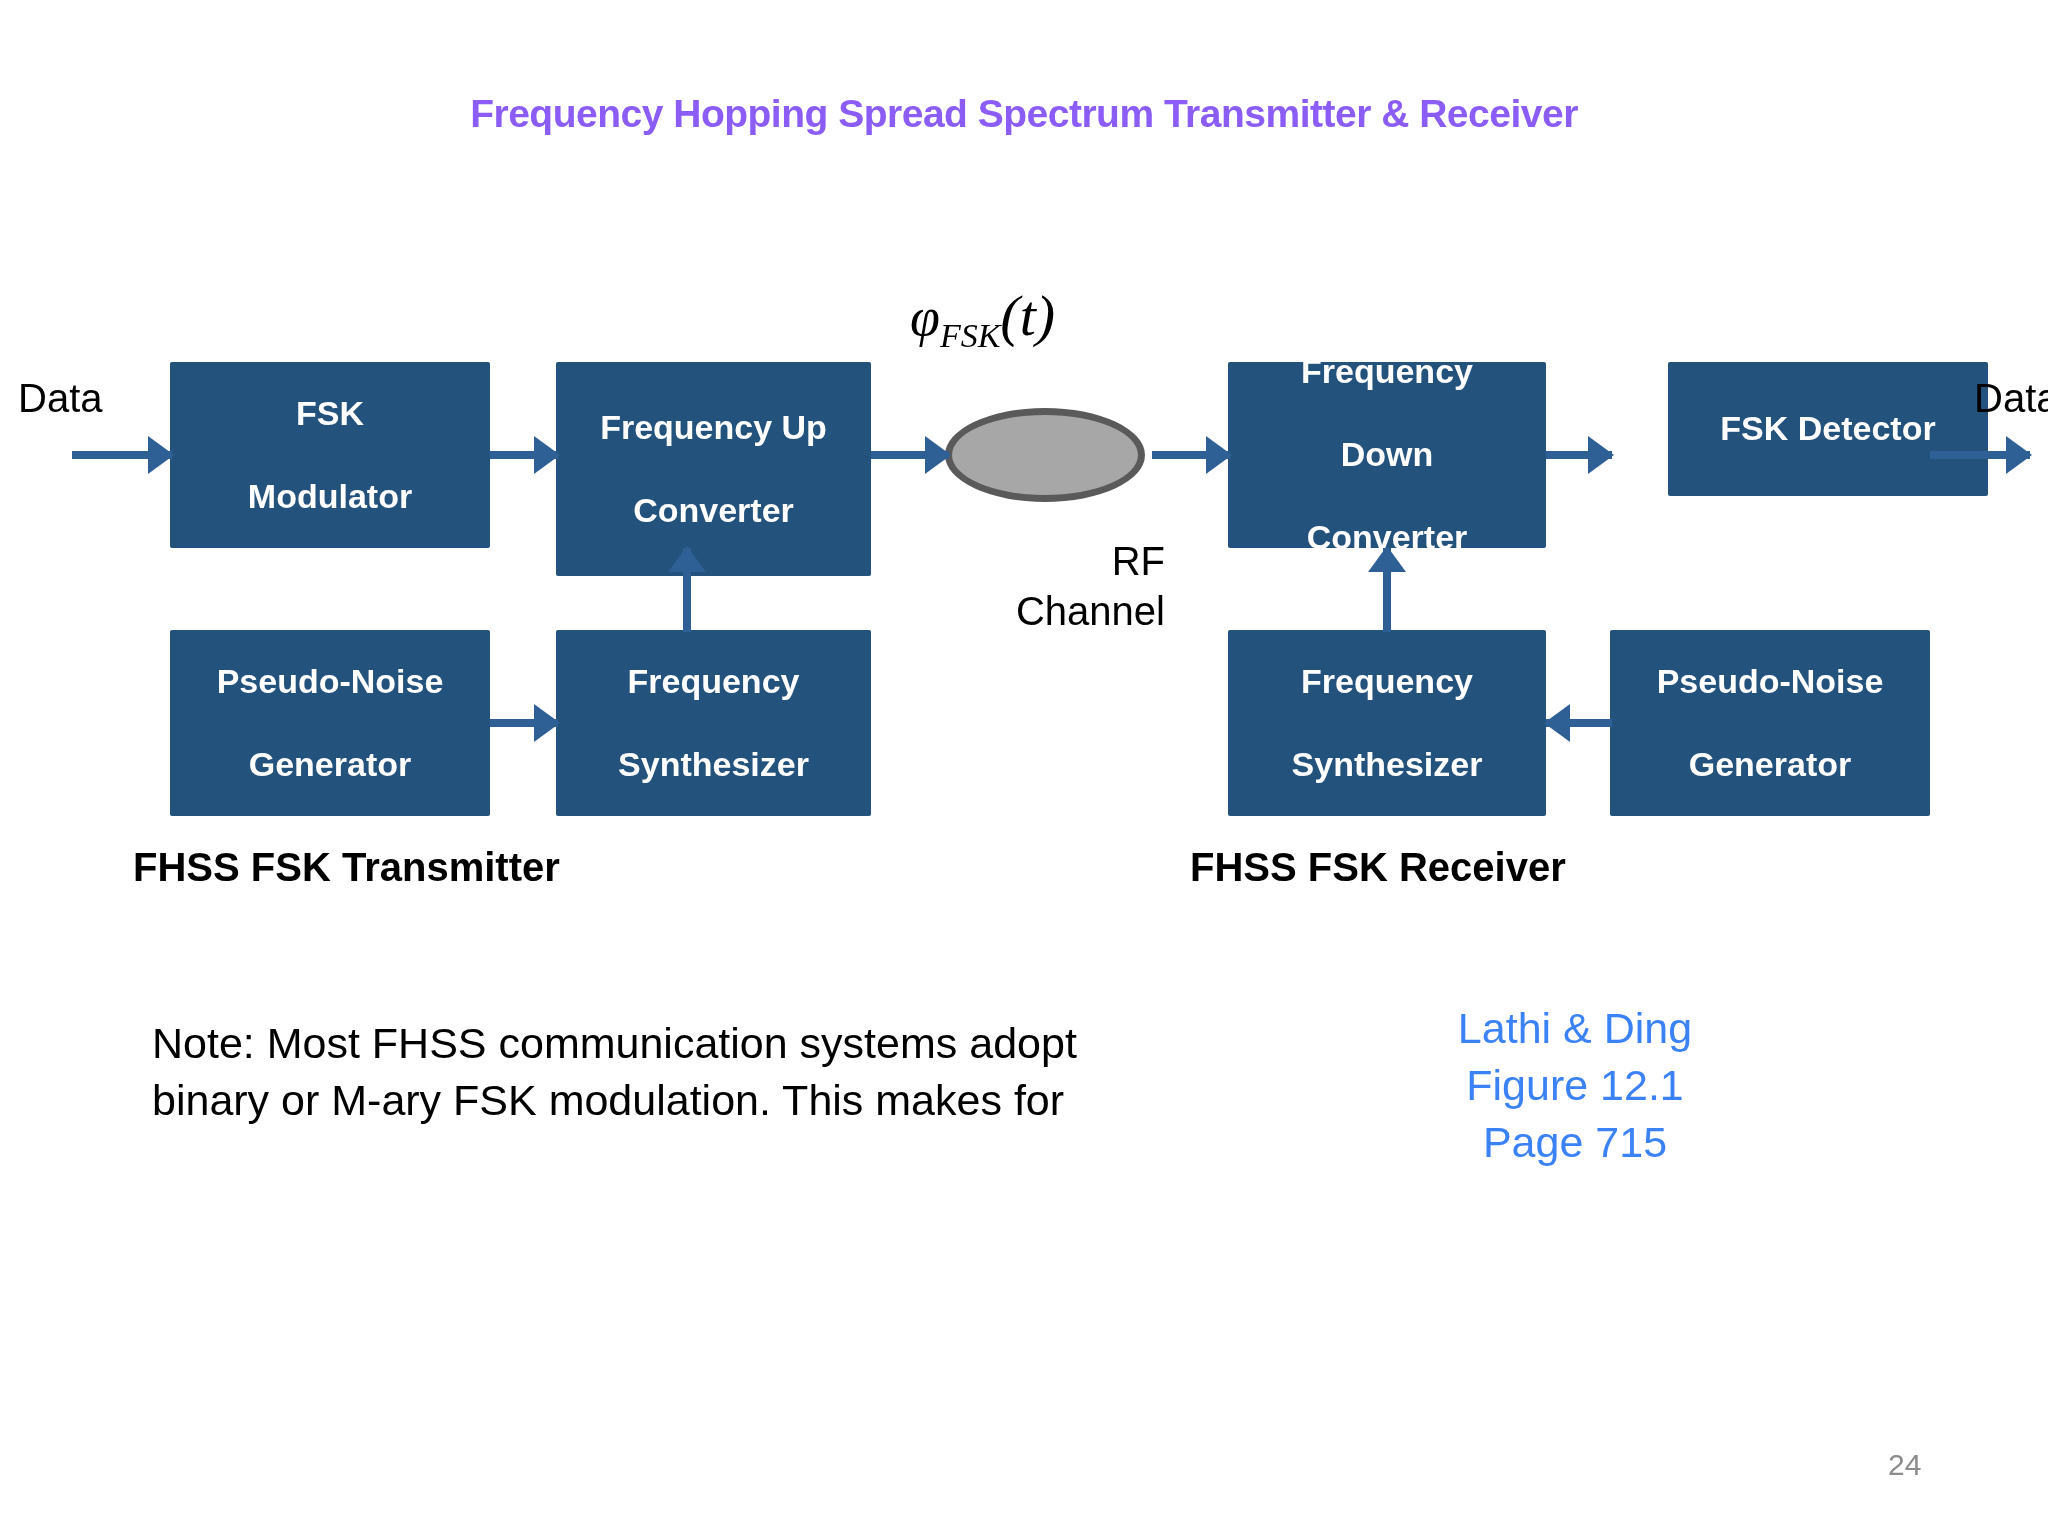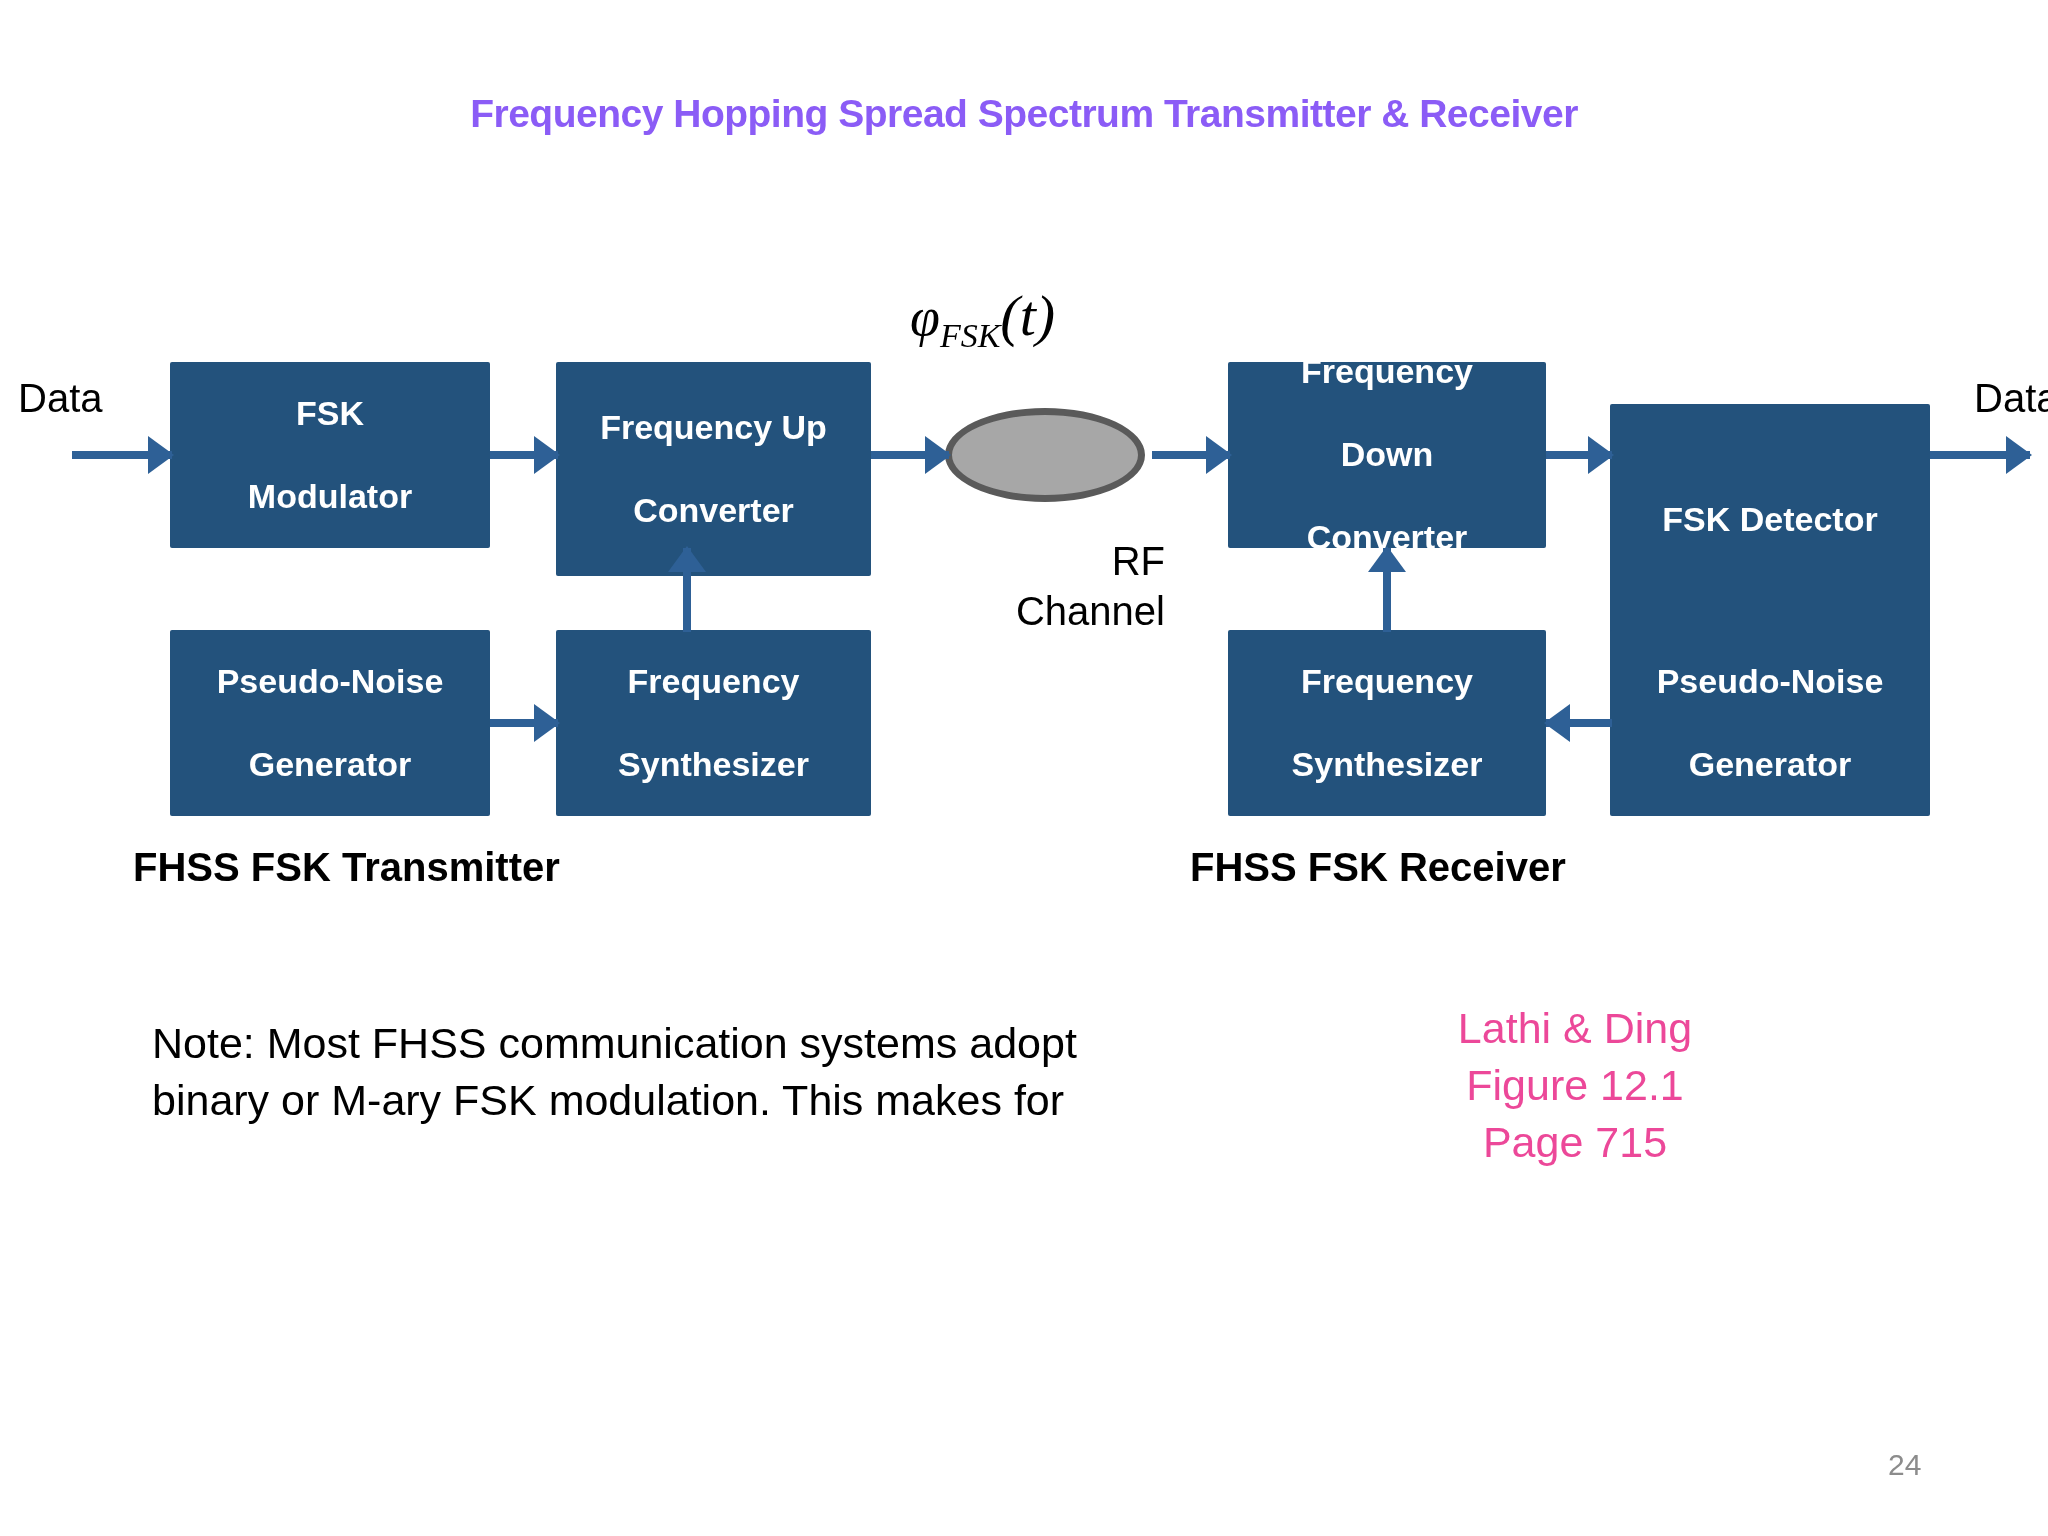--- a/index.html
+++ b/index.html
@@ -52,21 +52,21 @@
     border-radius: 2px;
   }
   .block span { display: block; width: 100%; }
 
   #blk-fsk-mod      { left: 170px;  top: 362px; width: 320px; height: 186px; }
   #blk-freq-up      { left: 556px;  top: 362px; width: 315px; height: 214px; }
   #blk-pn-gen-tx    { left: 170px;  top: 630px; width: 320px; height: 186px; }
   #blk-freq-syn-tx  { left: 556px;  top: 630px; width: 315px; height: 186px; }
 
   #blk-freq-down    { left: 1228px; top: 362px; width: 318px; height: 186px; }
-  #blk-fsk-det      { left: 1610px; top: 362px; width: 320px; height: 232px; margin-top: 42px; }
+  #blk-fsk-det      { left: 1668px; top: 362px; width: 320px; height: 134px; }
   #blk-freq-syn-rx  { left: 1228px; top: 630px; width: 318px; height: 186px; }
   #blk-pn-gen-rx    { left: 1610px; top: 630px; width: 320px; height: 186px; }
 
   
   .arrow-h {
     position: absolute;
     height: 8px;
     background: #2E6096;
   }
   .arrow-h::after {
@@ -169,21 +169,21 @@
   }
 
   
   #citation {
     position: absolute;
     left: 1380px; top: 1000px;
     width: 390px;
     text-align: center;
     font-size: 43px;
     line-height: 1.32;
-    color: #ec4899;
+    color: #3b82f6;
   }
 
   
   #page-number {
     position: absolute;
     left: 1888px; top: 1448px;
     font-size: 30px;
     color: #8C8C8C;
   }
 </style>

